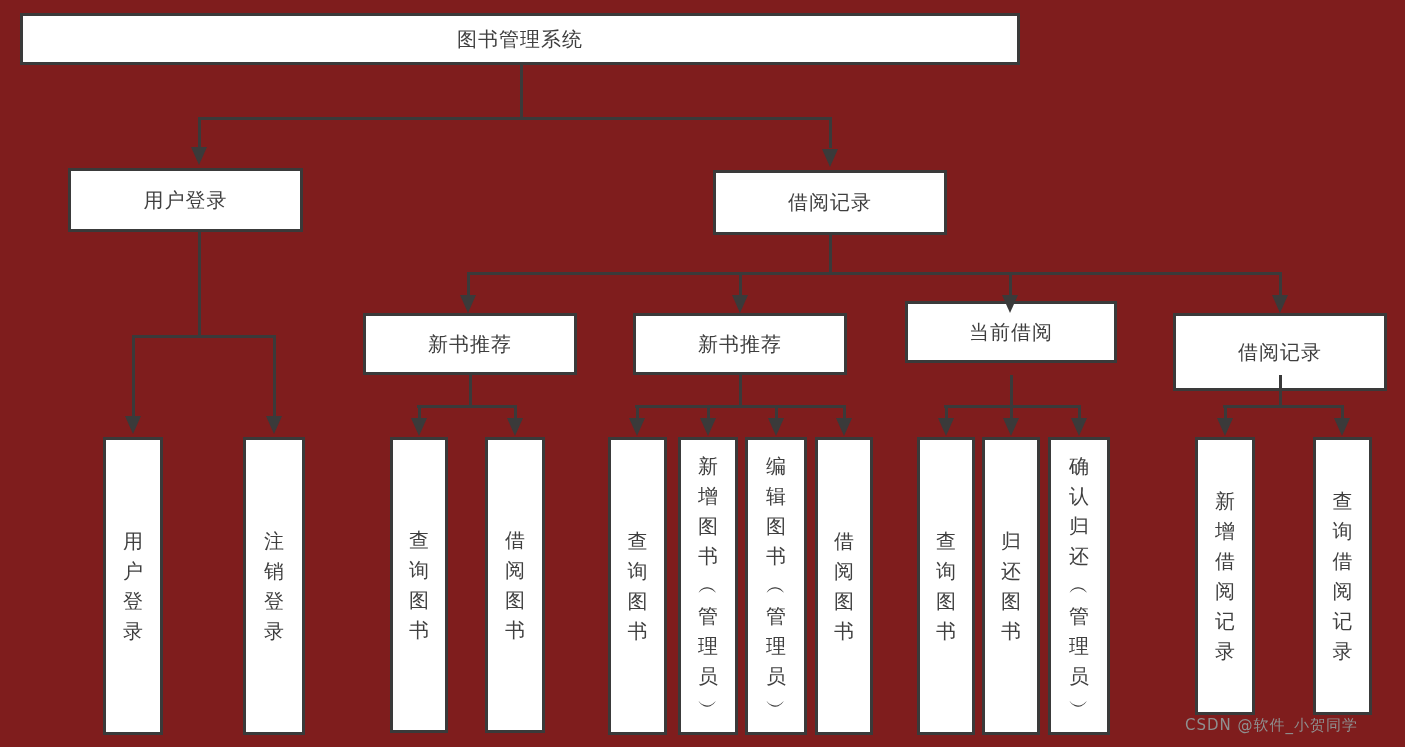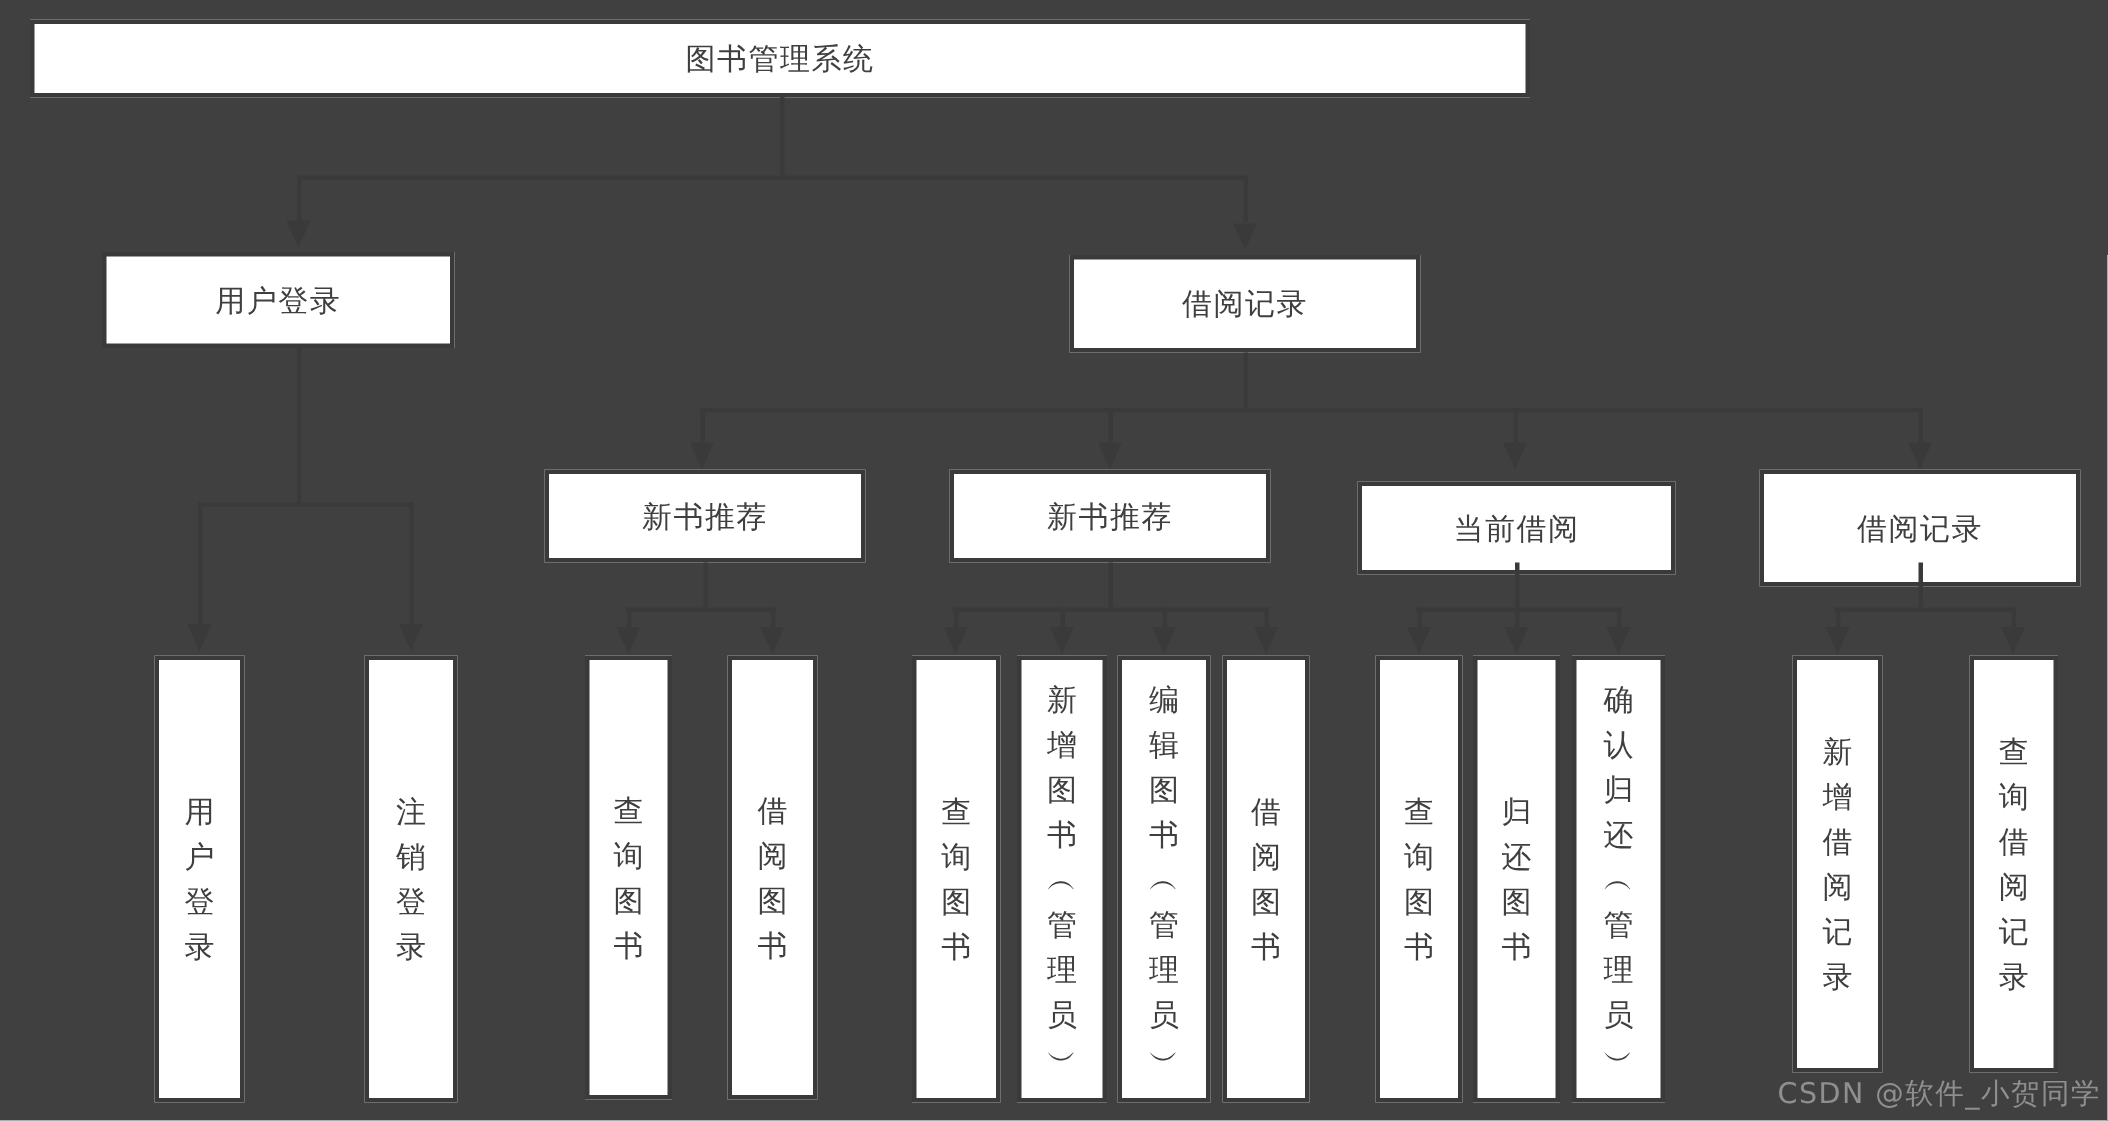--- a/index.html
+++ b/index.html
@@ -4,21 +4,21 @@
 <style>
   :root{
     --line:#3a3a3a;
     --text:#3f3f3f;
     --wm:#8f8f8f;
   }
   html,body{margin:0;padding:0;background:#fff;}
   #canvas{
     position:relative;
     width:1405px;height:747px;
-    background:#404040;
+    background:#7f1d1d;
     font-family:"DejaVu Sans", sans-serif;
     overflow:hidden;
   }
   .box{
     position:absolute;
     border:3px solid var(--line);
     background:#fff;
     box-sizing:border-box;
     display:flex;
     align-items:center;
@@ -34,42 +34,42 @@
   .vline{width:3px;}
   .ahead{
     position:absolute;width:0;height:0;
     border-left:8px solid transparent;
     border-right:8px solid transparent;
     border-top:18px solid var(--line);
   }
   .watermark{
     position:absolute;
     left:1185px;top:716px;
-    font-size:19px;
+    font-size:15px;
     color:var(--wm);
     white-space:nowrap;
     letter-spacing:1px;
   }
 </style>
 </head>
 <body>
 
 <div id="canvas">
 
   <div class="box" style="left:20px;top:13px;width:1000px;height:52px">图书管理系统</div>
 
   <div class="box" style="left:68px;top:168px;width:235px;height:64px">用户登录</div>
 
   <div class="box" style="left:713px;top:170px;width:234px;height:65px">借阅记录</div>
 
   <div class="box" style="left:363px;top:313px;width:214px;height:62px">新书推荐</div>
 
   <div class="box" style="left:633px;top:313px;width:214px;height:62px">新书推荐</div>
 
-  <div class="box" style="left:905px;top:321px;width:212px;height:62px">当前借阅</div>
+  <div class="box" style="left:905px;top:301px;width:212px;height:62px">当前借阅</div>
 
   <div class="box" style="left:1173px;top:313px;width:214px;height:78px">借阅记录</div>
 
   <div class="box v" style="left:103px;top:437px;width:60px;height:298px">
       <div>用</div>
       <div>户</div>
       <div>登</div>
       <div>录</div>
     </div>
   <div class="box v" style="left:243px;top:437px;width:62px;height:298px">

